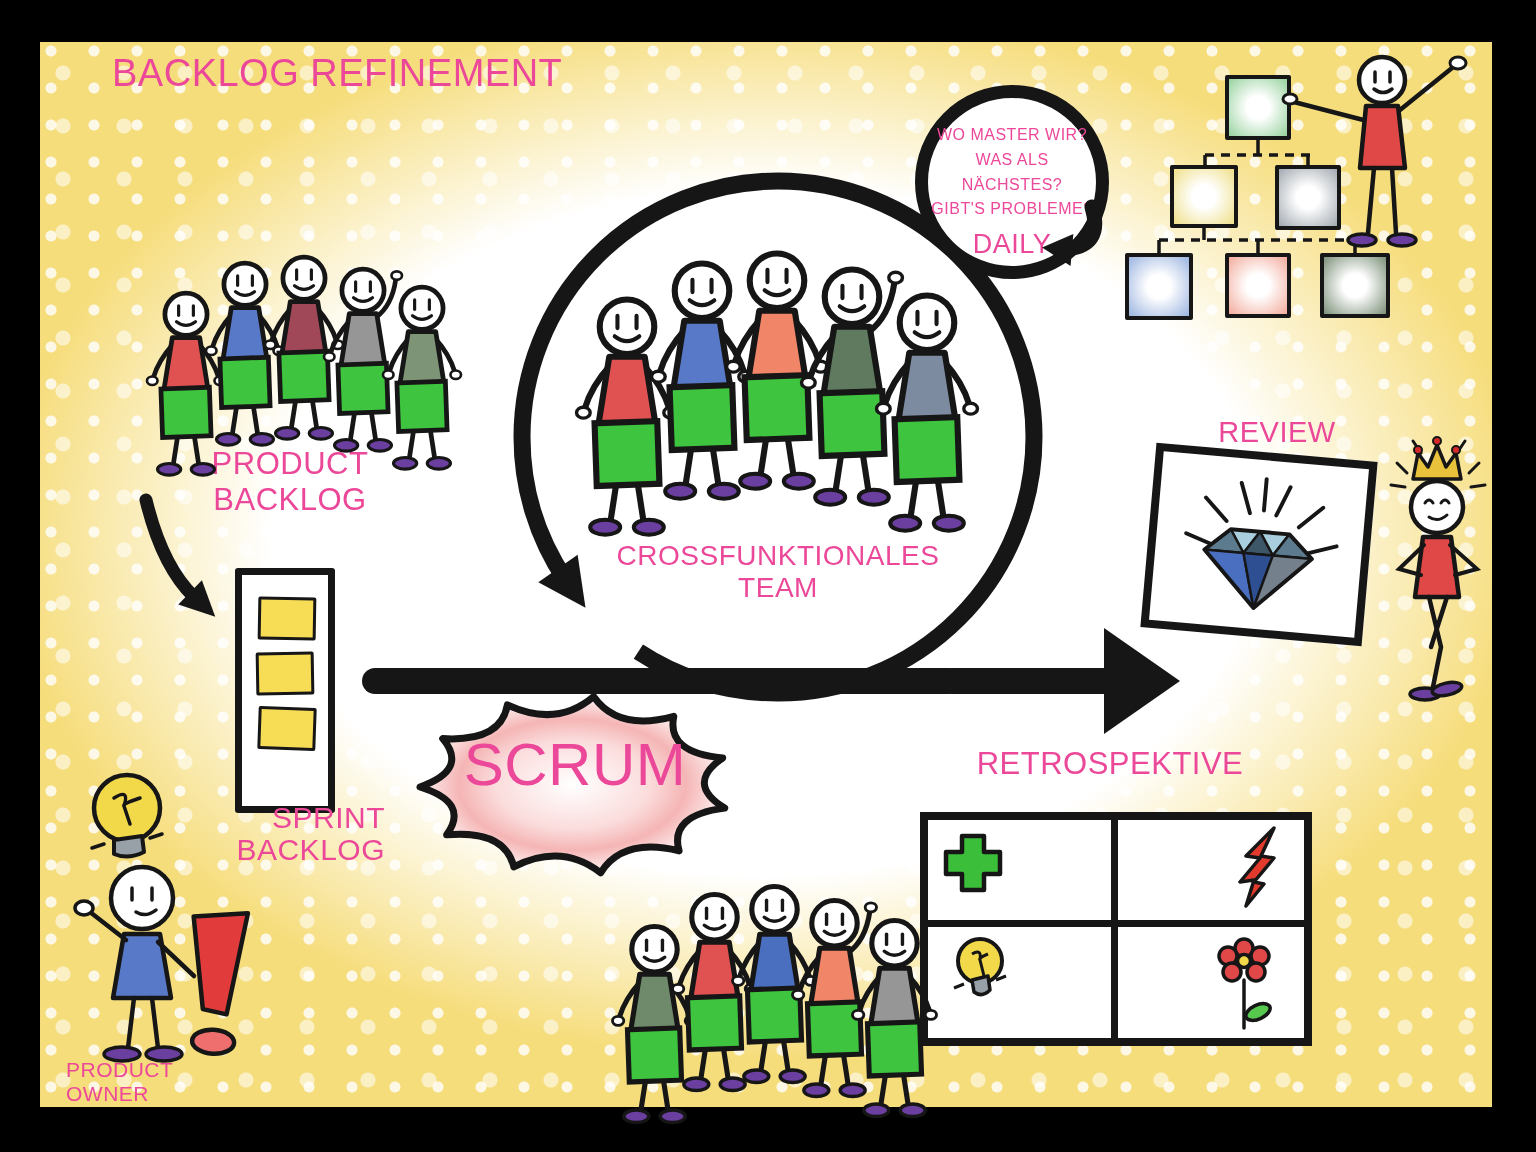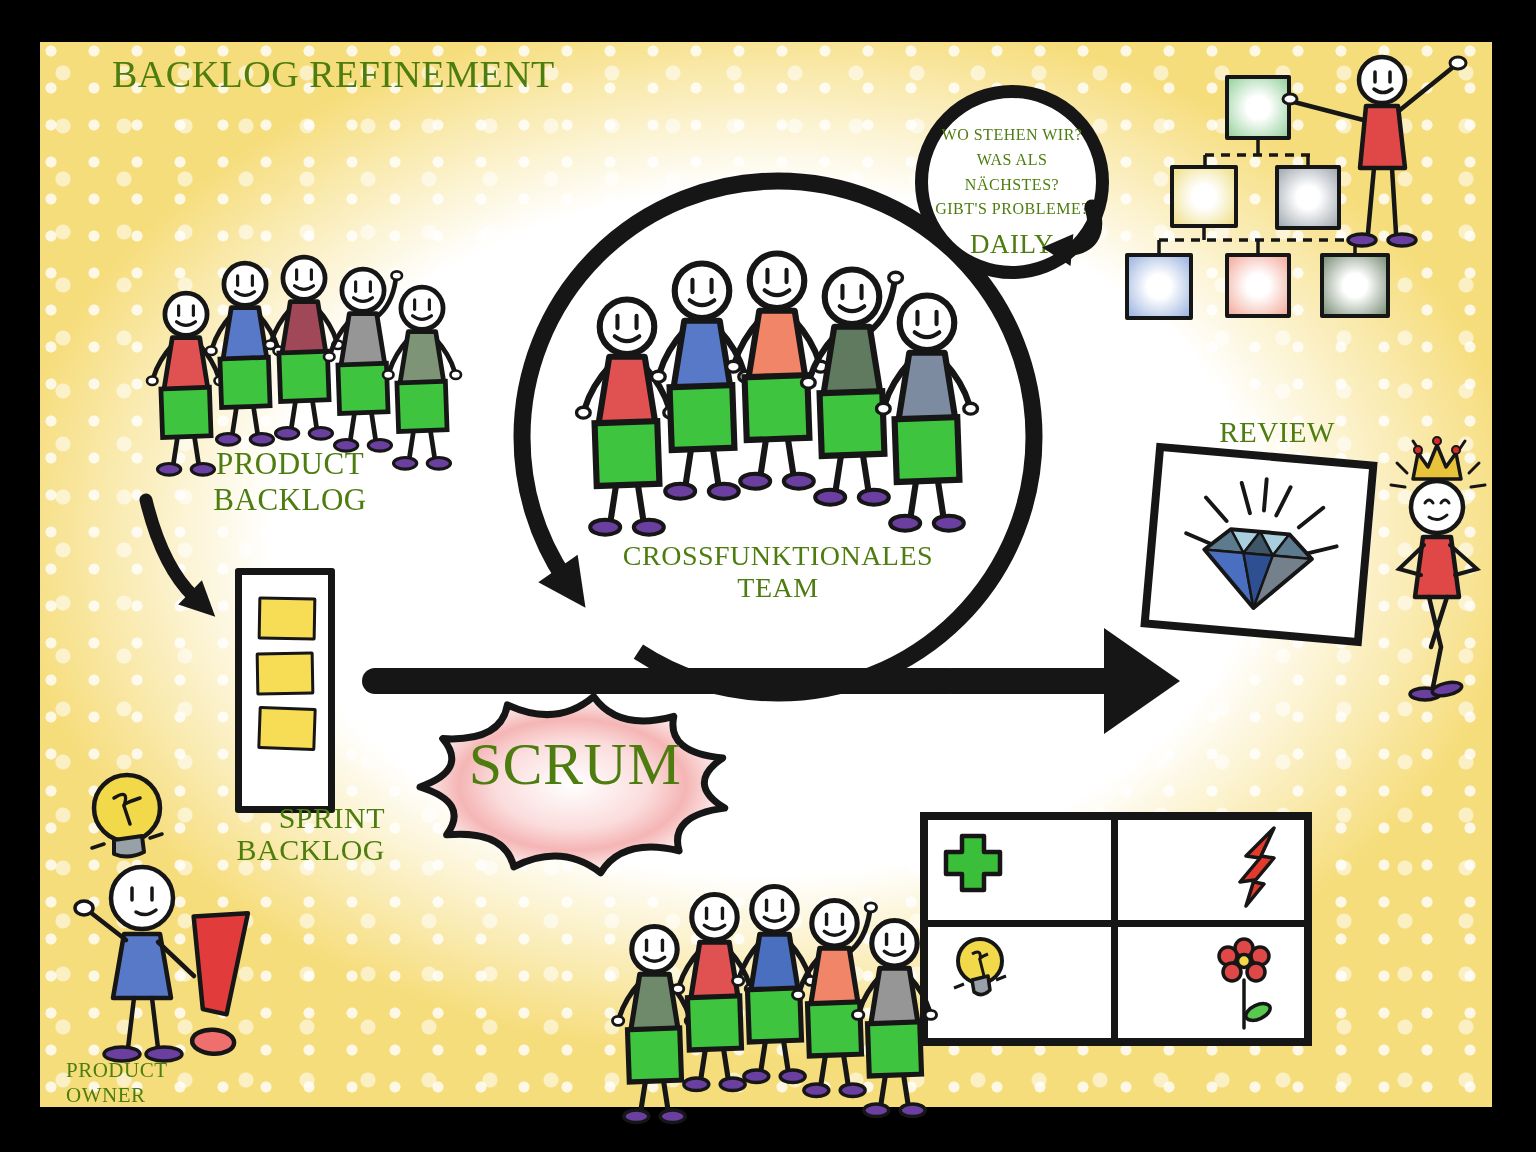--- a/index.html
+++ b/index.html
@@ -6,21 +6,21 @@
   #stage{position:relative;width:1536px;height:1152px;background:#000;overflow:hidden;}
   #sheet{position:absolute;left:40px;top:42px;right:44px;bottom:45px;
     background-color:#f6dd7c;
     background-image:
       radial-gradient(ellipse 55% 52% at 50% 46%, #ffffff 62%, rgba(255,255,255,0) 95%),
       radial-gradient(circle at 11px 9px, rgba(255,255,255,.8) 0 5px, rgba(255,255,255,0) 6px),
       radial-gradient(circle at 23px 31px, rgba(255,255,255,.55) 0 7px, rgba(255,255,255,0) 8px);
     background-size:100% 100%, 43px 37px, 61px 53px;
   }
   .abs{position:absolute;}
-  .t{font-family:Liberation Serif, serif;color:#4d7c0f;font-weight:400;letter-spacing:.5px;}
+  .t{font-family:Liberation Sans, sans-serif;color:#ec4899;font-weight:400;letter-spacing:.5px;}
   .board{background:#fff;border:7px solid #161616;border-radius:3px;}
   .note{position:absolute;border:3.5px solid #161616;border-radius:2px;}
   .sq{position:absolute;border:4px solid #161616;border-radius:2px;}
   .person{display:inline-block;vertical-align:bottom;}
   .group{white-space:nowrap;}
   svg{overflow:visible;}
   .gridline{position:absolute;background:#161616;}
 </style>
 </head>
 <body>
@@ -225,21 +225,21 @@
     <ellipse cx="71" cy="171" rx="11" ry="5.5" fill="#6b3fa0" stroke="#161616" stroke-width="3"></ellipse>
     <rect x="32" y="94" width="46" height="46" fill="#3ec43e" stroke="#161616" stroke-width="4.5" transform="rotate(-2 55 117)"></rect>
   </svg></div>
 <div class="abs t" style="left:610px;top:540px;width:336px;text-align:center;font-size:28px;line-height:1.15;z-index:3;">
   <div>CROSSFUNKTIONALES</div>
   <div>TEAM</div>
 </div>
 
 <div class="abs" style="left:915px;top:85px;width:168px;height:168px;background:#fff;border:13px solid #161616;border-radius:50%;z-index:5;">
   <div class="t" style="text-align:center;margin-top:25px;font-size:16px;line-height:1.55;">
-    <div>WO STEHEN WIR?</div>
+    <div>WO MASTER WIR?</div>
     <div>WAS ALS NÄCHSTES?</div>
     <div>GIBT'S PROBLEME?</div>
     <div style="font-size:27px;margin-top:2px;">DAILY</div>
   </div>
 </div>
 <svg class="abs" style="left:1040px;top:195px;z-index:6;" width="80" height="75" viewBox="0 0 80 75">
   <path d="M52 12 Q64 52 24 54" fill="none" stroke="#161616" stroke-width="15" stroke-linecap="round"></path>
   <polygon points="18,0 -12,-16 -12,16" fill="#161616" transform="translate(20,54) rotate(185)"></polygon>
 </svg>
 
@@ -325,20 +325,21 @@
     <path d="M40 114 L68 114 L76 174 L32 174 Z" fill="#e04848" stroke-width="4.5" stroke-linejoin="round"></path>
     <path d="M41 122 L16 146 L38 152" stroke-width="4"></path>
     <path d="M67 122 L94 146 L72 152" stroke-width="4"></path>
     <path d="M46 174 L58 224 L50 264" stroke-width="4.5"></path>
     <path d="M64 174 L48 224" stroke-width="4.5"></path>
     <ellipse cx="42" cy="271" rx="15" ry="6" fill="#6b3fa0" stroke-width="3.5"></ellipse>
     <ellipse cx="64" cy="266" rx="15" ry="6" fill="#6b3fa0" stroke-width="3.5" transform="rotate(-12 64 266)"></ellipse>
   </g>
 </svg>
 
+<div class="abs t" style="left:970px;top:746px;width:280px;text-align:center;font-size:31px;z-index:2;">RETROSPEKTIVE</div>
 <div class="abs" style="left:920px;top:812px;width:376px;height:218px;background:#fff;border:8px solid #161616;z-index:2;">
   <div class="gridline" style="left:0;top:100px;width:100%;height:7px;"></div>
   <div class="gridline" style="left:183px;top:0;width:7px;height:100%;"></div>
   <svg class="abs" style="left:12px;top:10px;" width="66" height="66" viewBox="0 0 66 66">
     <path d="M22 6 H44 V22 H60 V44 H44 V60 H22 V44 H6 V22 H22 Z" fill="#3bbf3b" stroke="#161616" stroke-width="4.5" stroke-linejoin="round"></path>
   </svg>
   <svg class="abs" style="right:14px;top:4px;" width="56" height="92" viewBox="0 0 56 92">
     <path d="M40 4 L12 32 L26 34 L6 58 L20 56 L12 82 L30 60 L20 58 L40 34 L27 32 Z" fill="#e23b2e" stroke="#161616" stroke-width="3.5" stroke-linejoin="round"></path>
   </svg>
   <svg class="abs" style="left:16px;top:114px;" width="72" height="78" viewBox="0 0 72 78">

